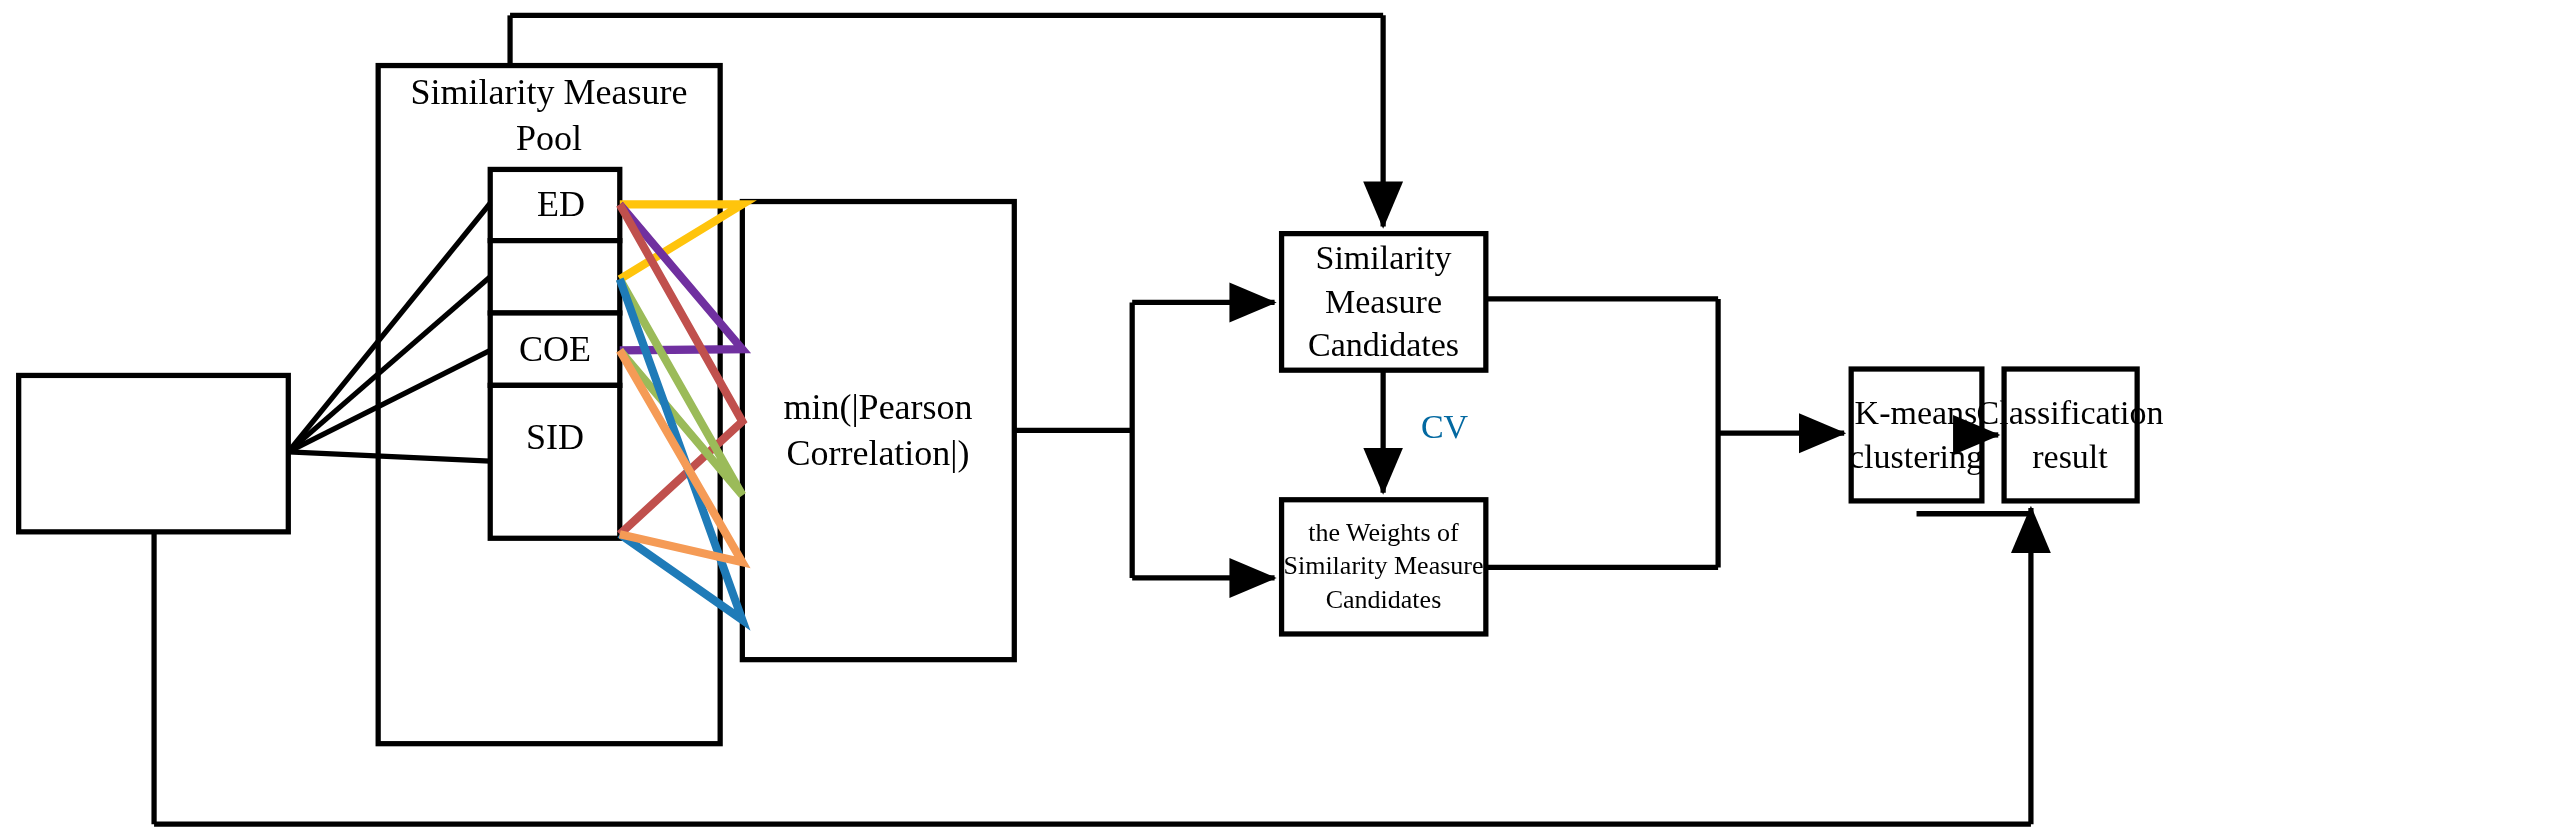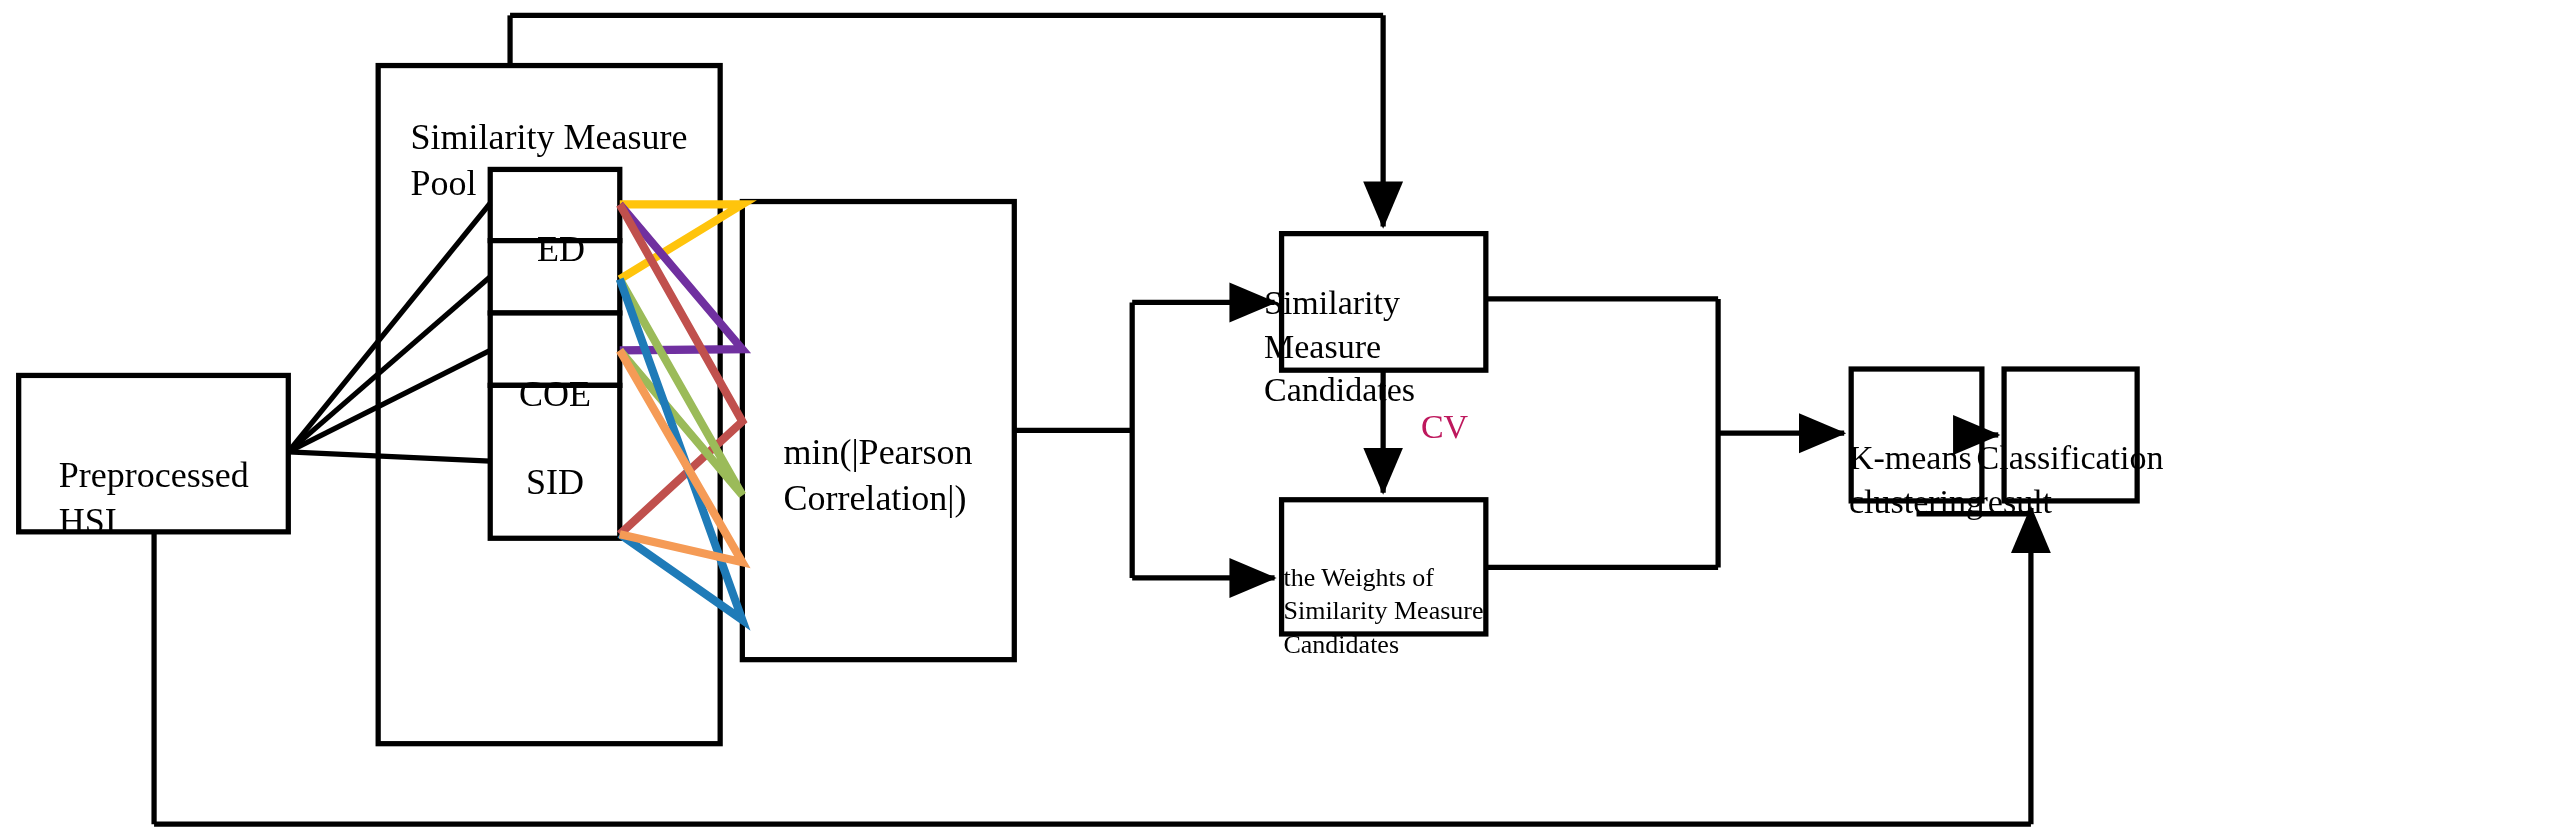--- a/index.html
+++ b/index.html
@@ -2,26 +2,26 @@
 <html style="font-size:9.3px"><head>
 <meta charset="utf-8">
 <title>Flowchart</title>
 <style>
   html,body{margin:0;padding:0;background:#ffffff;}
   body{font-family:"Liberation Serif", serif;}
   #stage{position:relative;width:2576px;height:839px;background:#ffffff;overflow:hidden;}
   #stage svg{position:absolute;left:0;top:0;width:2576px;height:839px;}
   .nodeLabel{
     position:absolute;display:flex;align-items:center;justify-content:center;
-    color:#000;font-family:"Liberation Serif", serif;
-    line-height:1.28;white-space:pre-line;pointer-events:none;margin-top:45px;
+    text-align:center;color:#000;font-family:"Liberation Serif", serif;
+    line-height:1.28;white-space:pre-line;pointer-events:none;
   }
   .edgeLabel{
     position:absolute;display:flex;align-items:center;justify-content:center;
-    color:#be185d;font-family:"Liberation Serif", serif;
+    color:#0369a1;font-family:"Liberation Serif", serif;
   }
 </style>
 </head>
 <body>
 
 <div id="stage">
 
   <svg viewBox="0 0 4414 1437" xmlns="http://www.w3.org/2000/svg">
     <defs>
       <marker id="arrowBlk" markerWidth="10" markerHeight="10" refX="8.6" refY="4" orient="auto" markerUnits="strokeWidth">
@@ -95,22 +95,20 @@
     <line x1="3396" y1="745" x2="3424" y2="745" stroke="#000000" stroke-width="9" marker-end="url(#arrowBlk)"></line>
 
     <g stroke="#000000" stroke-width="9" fill="none">
       <line x1="264" y1="911" x2="264" y2="1412"></line>
       <line x1="264" y1="1412" x2="3480" y2="1412"></line>
       <line x1="3480" y1="1412" x2="3480" y2="870" marker-end="url(#arrowBlk)"></line>
       <line x1="3480" y1="880" x2="3284" y2="880"></line>
     </g>
   </svg>
 
-  <div class="nodeLabel" style="left:18.7px;top:375px;width:270px;height:156px;font-size:36px;">Preprocessed
-HSI</div>
 
   <div class="nodeLabel" style="left:378px;top:69px;width:342px;height:111px;font-size:36px;align-items:flex-start;">Similarity Measure
 Pool</div>
 
   <div class="nodeLabel" style="left:496px;top:169px;width:130px;height:71px;font-size:36px;">ED</div>
 
 
   <div class="nodeLabel" style="left:490px;top:385px;width:130px;height:105px;font-size:36px;">SID</div>
 
   <div class="nodeLabel" style="left:490px;top:313px;width:130px;height:72px;font-size:36px;">COE</div>

